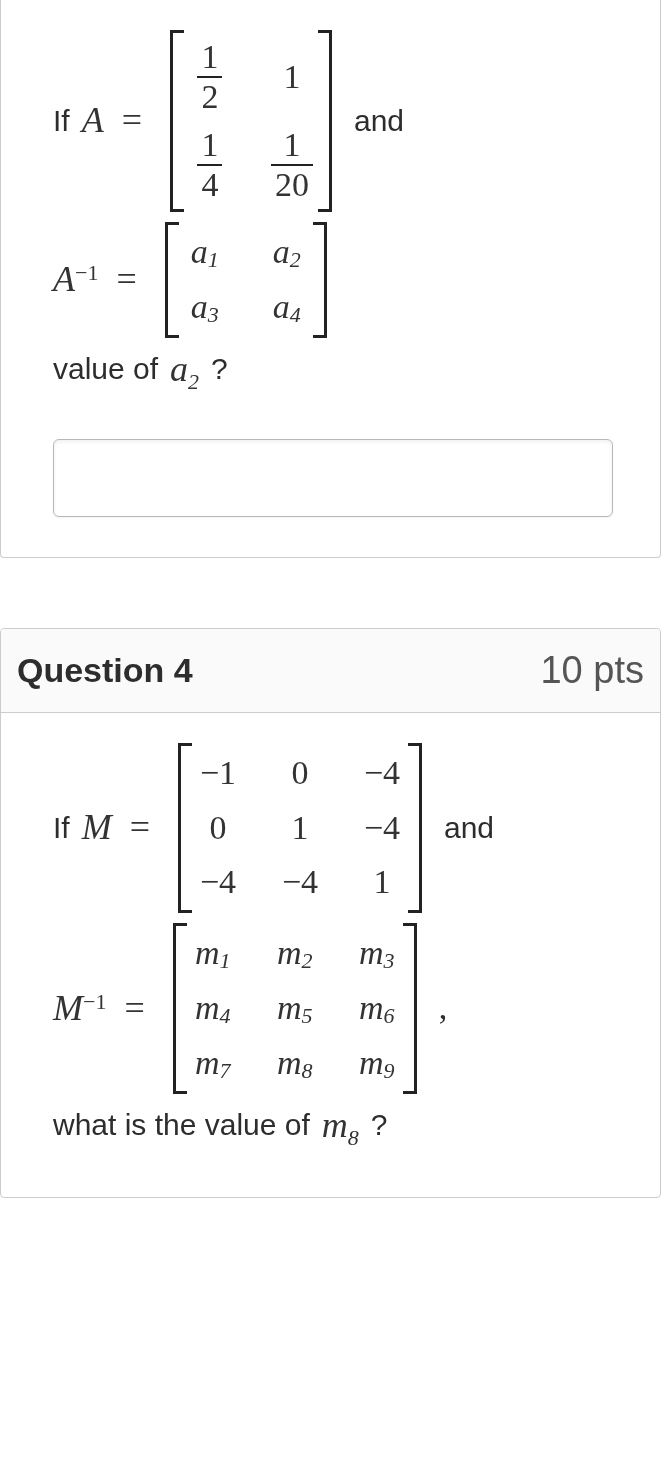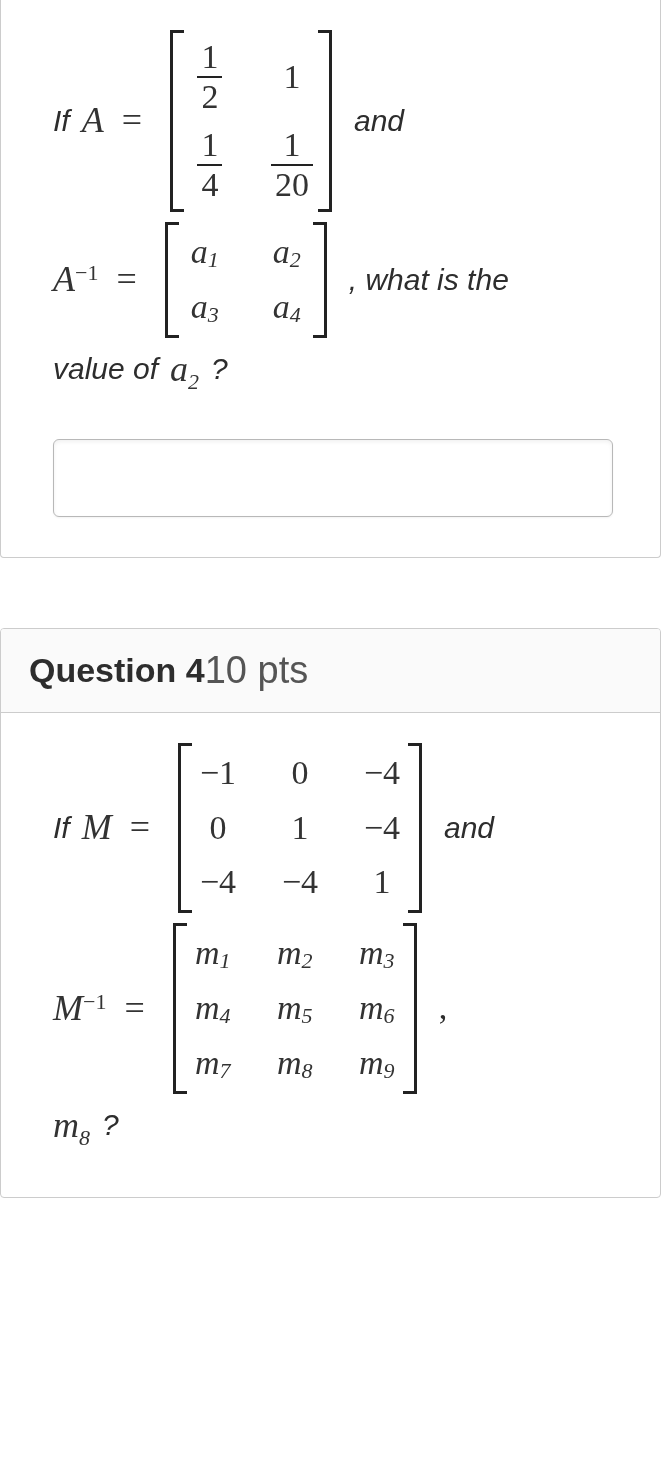--- a/index.html
+++ b/index.html
@@ -14,32 +14,33 @@
   .card {
     border: 1px solid #ccc;
     border-radius: 4px;
     margin: 0 0 70px 0;
     overflow: hidden;
     background: #fff;
   }
   .card.first { border-top: none; border-radius: 0 0 4px 4px; }
   .card-header {
     display: flex;
+    justify-content: space-between;
     align-items: center;
-    padding: 20px 28px;
+    padding: 20px 16px;
     border-bottom: 1px solid #ccc;
     background: #fafafa;
   }
   .card-header .qtitle { font-weight: 600; font-size: 34px; color: #2d2d2d; }
   .card-header .pts { font-size: 38px; color: #555; white-space: nowrap; }
   .card-body { padding: 30px 36px 40px 52px; }
 
   
   .math-line { display: flex; align-items: center; flex-wrap: wrap; column-gap: 12px; line-height: 1.2; }
-  .math-text { color:#2d2d2d;font-style:italic; }
+  .math-text { color:#2d2d2d; }
   .it { font-family: "Times New Roman", serif; font-style: italic; font-size: 36px; }
   .rm { font-family: "Times New Roman", serif; font-style: normal; }
   .eq { font-family: "Times New Roman", serif; font-size: 36px; padding: 0 6px; }
   .sup { font-size: 22px; vertical-align: super; font-family: "Times New Roman", serif; }
 
   .frac {
     display: inline-flex;
     flex-direction: column;
     align-items: center;
     font-family: "Times New Roman", serif;
@@ -161,21 +162,20 @@
                 <span>a</span>
                 <span class="s">4</span>
               </span>
           </span>
         </span>
         <span class="br r">
             <span class="tick t"></span>
             <span class="tick b"></span>
           </span>
       </span>
-      <span class="math-text">, what is the</span>
     </div>
 
     <div class="block math-line">
       <span class="math-text">value of </span>
       <span class="it cell-sub"><span>a</span><span class="s">2</span></span>
       <span class="math-text">?</span>
     </div>
 
     <input type="text" class="answer-input" style="">
   </div>
@@ -278,18 +278,19 @@
         </span>
         <span class="br r">
             <span class="tick t"></span>
             <span class="tick b"></span>
           </span>
       </span>
       <span class="math-text rm" style="font-size:34px">,</span>
     </div>
 
     <div class="block math-line">
+      <span class="math-text">what is the value of </span>
       <span class="it cell-sub"><span>m</span><span class="s">8</span></span>
       <span class="math-text">?</span>
     </div>
 
   </div>
 </div>
 
 </body></html>

